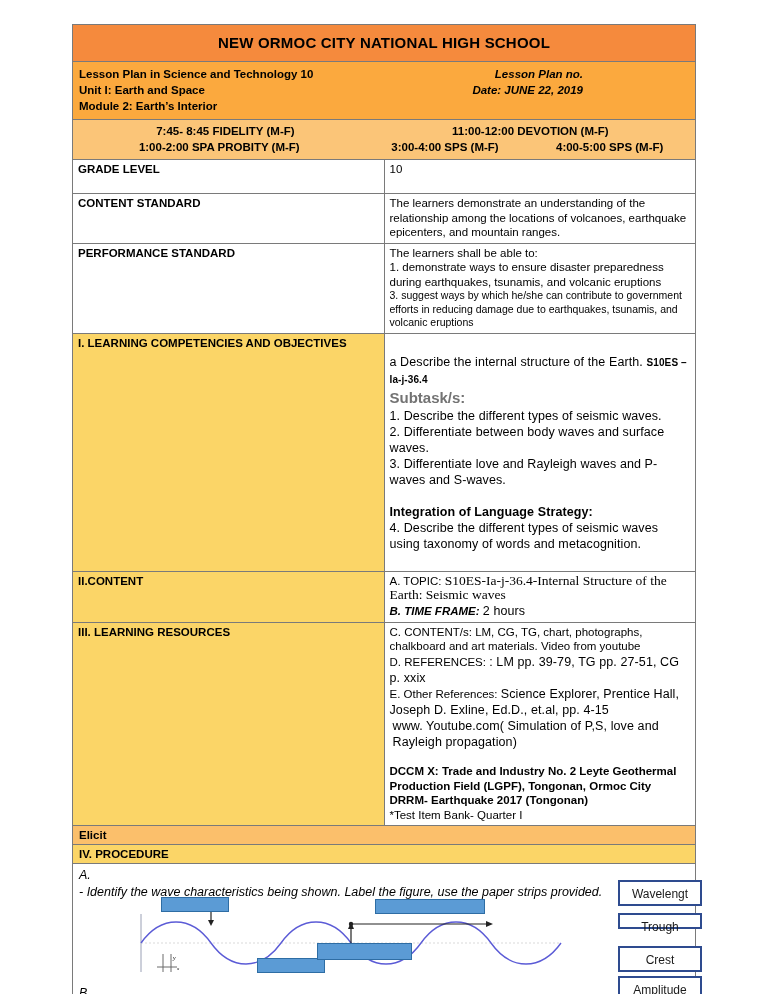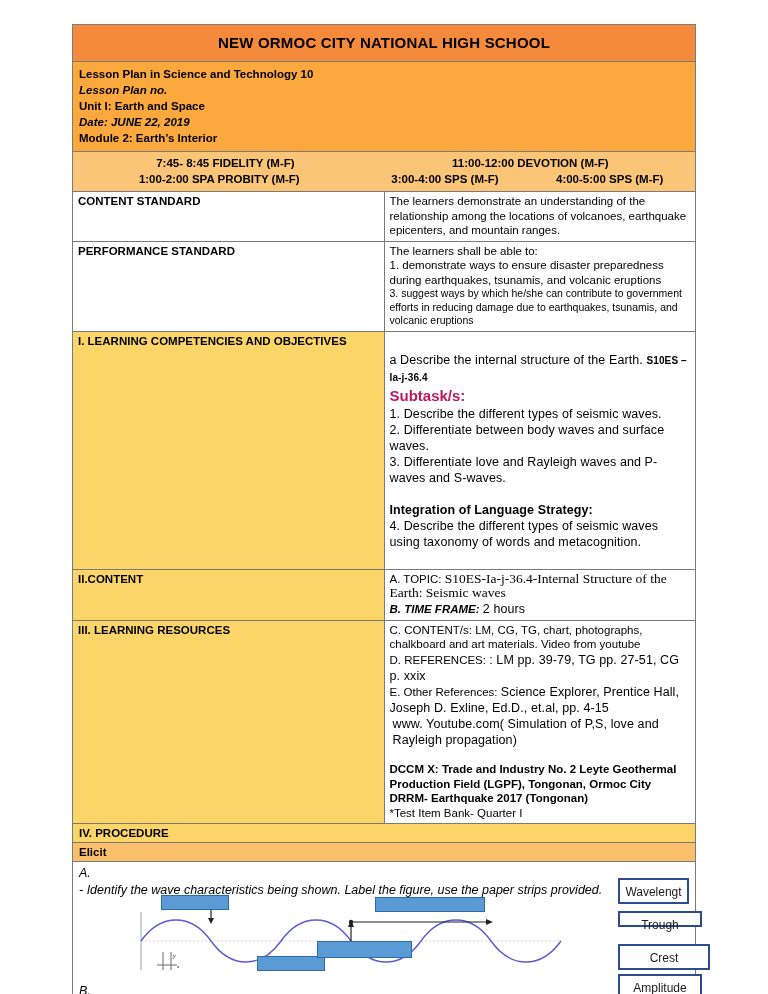--- a/index.html
+++ b/index.html
@@ -47,21 +47,20 @@
   .band-sub {
     background: #FBA93E;
     font-weight: bold;
     font-size: 11.5px;
     padding: 4px 6px 5px 6px !important;
   }
   .band-sub .sub-row {
     display: flex;
     justify-content: space-between;
     line-height: 16px;
-    flex-direction: column;
   }
   .band-sub .sub-row .r {
     padding-right: 106px;
     font-style: italic;
   }
   .band-sched {
     background: #FBC578;
     font-weight: bold;
     font-size: 11.5px;
     padding: 3px 6px 4px 6px !important;
@@ -92,21 +91,21 @@
   .thin {
     font-size: 12.5px;
     line-height: 16px;
     letter-spacing: 0.1px;
   }
   .code {
     font-weight: bold;
     font-size: 10px;
   }
   .subtask-h {
-    color: #be185d;
+    color: #737373;
     font-weight: bold;
     font-size: 15px;
     line-height: 20px;
     margin-top: 1px;
   }
   .serif {
     font-family: "Liberation Serif", serif;
     font-size: 13.5px;
   }
   .b { font-weight: bold; }
@@ -197,20 +196,24 @@
         <span class="s2">11:00-12:00 DEVOTION (M-F)</span>
       </div>
       <div class="sched-line sched-line2">
         <span class="s1">1:00-2:00 SPA PROBITY (M-F)</span>
         <span class="s2">3:00-4:00 SPS (M-F)</span>
         <span class="s3">4:00-5:00 SPS (M-F)</span>
       </div>
     </td>
   </tr>
 
+  <tr>
+    <td class="lbl" style="height:28px;">GRADE LEVEL</td>
+    <td class="val">10</td>
+  </tr>
 
   <tr>
     <td class="lbl">CONTENT STANDARD</td>
     <td class="val">The learners demonstrate an understanding of the relationship among the locations of volcanoes, earthquake epicenters, and mountain ranges.</td>
   </tr>
 
   <tr>
     <td class="lbl">PERFORMANCE STANDARD</td>
     <td class="val">
       <p>The learners shall be able to:</p>
@@ -268,25 +271,25 @@
       </p>
       <p class="thin" style="padding-left:3px;">www. Youtube.com( Simulation of P,S, love and Rayleigh propagation)</p>
       <p>&nbsp;</p>
       <p class="b">DCCM X: Trade and Industry No. 2  Leyte Geothermal Production Field (LGPF), Tongonan, Ormoc City</p>
       <p class="b">DRRM- Earthquake 2017 (Tongonan)</p>
       <p>*Test Item Bank- Quarter I</p>
     </td>
   </tr>
 
   <tr>
+    <td colspan="2" class="row-h2">Elicit</td>
+  </tr>
+
+  <tr>
     <td colspan="2" class="row-h">IV. PROCEDURE</td>
-  </tr>
-
-  <tr>
-    <td colspan="2" class="row-h2">Elicit</td>
   </tr>
 
   <tr>
     <td colspan="2" class="elicit-cell">
 
       <div class="it">A.</div>
       <div class="it">- Identify the wave characteristics being shown. Label the figure, use the paper strips provided.</div>
 
       <div class="wave-area">
         <svg class="wave-svg" width="430" height="66" viewBox="0 0 430 66">
@@ -313,23 +316,23 @@
 
         <div class="cal" style="left:82px; top:-13px; width:68px; height:15px;"></div>
         <div class="cal" style="left:178px; top:48px; width:68px; height:15px;"></div>
         <div class="cal" style="left:238px; top:33px; width:95px; height:17px;"></div>
         <div class="cal" style="left:296px; top:-11px; width:110px; height:15px;"></div>
       </div>
 
       <div class="it" style="margin-top:9px;">B.</div>
       <div class="it">- Name the different  layers of the Earth according to composition ( outermost- innermost).</div>
 
-      <div class="ans-box" style="left:545px; top:16px; width:71px; height:26px;">Wavelengt</div>
+      <div class="ans-box" style="left:545px; top:16px; width:84px; height:26px;">Wavelengt</div>
       <div class="ans-box" style="left:545px; top:49px; width:84px; height:16px;">Trough</div>
-      <div class="ans-box" style="left:545px; top:82px; width:92px; height:26px;">Crest</div>
+      <div class="ans-box" style="left:545px; top:82px; width:84px; height:26px;">Crest</div>
       <div class="ans-box" style="left:545px; top:112px; width:84px; height:22px;">Amplitude</div>
 
     </td>
   </tr>
 
 </tbody>
     </table>
 </div>
 
 </body></html>

